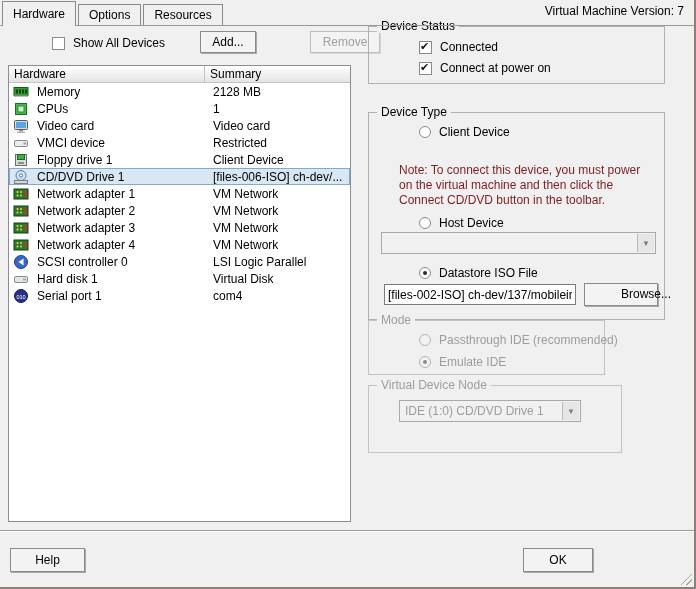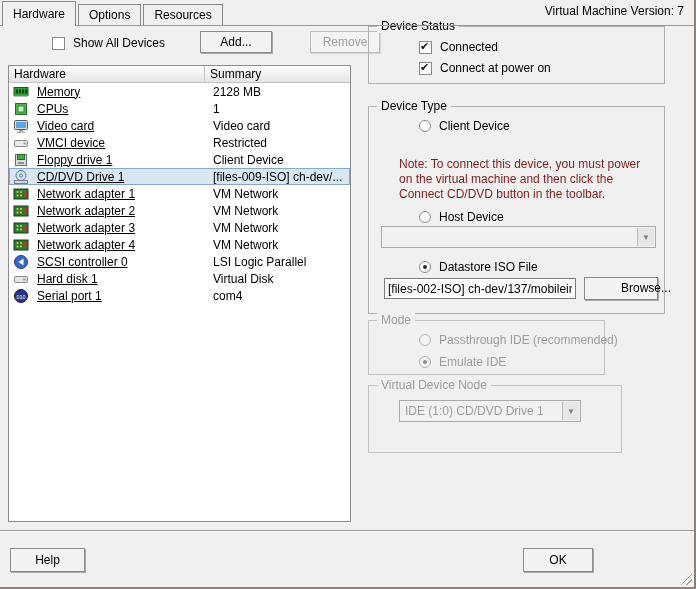--- a/index.html
+++ b/index.html
@@ -33,21 +33,21 @@
   .gtitle{position:absolute;top:-8px;left:8px;background:#f0f0f0;padding:0 4px;line-height:14px;}
   .group.dis{border-color:#c3c3c3;}
   .group.dis .gtitle, .group.dis .lbl{color:#9d9d9d;}
   
   .listbox{position:absolute;left:8px;top:65px;width:343px;height:457px;background:#fff;border:1px solid #8a8d94;}
   .list-header{display:flex;height:17px;background:linear-gradient(#ffffff,#e4e4e4);border-bottom:1px solid #c3c3c3;}
   .list-header .c1{width:196px;padding-left:5px;line-height:16px;border-right:1px solid #c3c3c3;}
   .list-header .c2{flex:1;padding-left:5px;line-height:16px;}
   .hw-row{height:17px;display:flex;align-items:center;position:relative;cursor:default;}
   .hw-row .ic{width:16px;height:16px;margin-left:4px;flex:0 0 16px;}
-  .hw-row .nm{margin-left:8px;white-space:nowrap;text-decoration:underline;}
+  .hw-row .nm{margin-left:8px;white-space:nowrap;}
   .hw-row .sum{position:absolute;left:204px;white-space:nowrap;max-width:135px;overflow:hidden;text-overflow:ellipsis;}
   .hw-row.sel{background:#d9e7f5;box-shadow:inset 0 0 0 1px #84a8cf;}
   
   .txt{position:absolute;border:1px solid #7b7b7b;background:#fff;font-size:12px;padding:2px 3px;outline:none;}
   .combo{position:absolute;border:1px solid #a9a9a9;background:#fff;height:22px;}
   .combo .arrow{position:absolute;right:1px;top:1px;bottom:1px;width:17px;background:#e6e6e6;
                 border-left:1px solid #b9b9b9;color:#7d7d7d;font-size:8px;display:flex;align-items:center;justify-content:center;}
   .combo.dis{background:#f1f1f1;color:#9d9d9d;}
   .combo .val{display:block;line-height:20px;padding-left:5px;white-space:nowrap;overflow:hidden;margin-right:18px;}
   .note{position:absolute;color:#7f1d1d;line-height:15px;margin-top:21px;}
@@ -68,21 +68,21 @@
     <div class="tab active">Hardware</div>
     <div class="tab">Options</div>
     <div class="tab">Resources</div>
   </div>
   <div class="version">Virtual Machine Version: 7</div>
 
   <div class="ctl-row" style="left:12px;top:36px;">
     <span class="cb"></span>
     <span class="lbl">Show All Devices</span>
   </div>
-  <div class="btn" style="left:200px;top:31px;width:72px;height:22px;line-height:20px;">Add...</div>
+  <div class="btn" style="left:200px;top:31px;width:56px;height:22px;line-height:20px;">Add...</div>
   <div class="btn disabled" style="left:277px;top:31px;width:70px;height:22px;line-height:20px;">Remove</div>
 
   <div class="listbox">
     <div class="list-header">
       <div class="c1">Hardware</div>
       <div class="c2">Summary</div>
     </div>
     <div>
         <div class="hw-row">
           <span class="ic"><svg width="16" height="16">
@@ -131,21 +131,21 @@
           <span class="nm">Floppy drive 1</span>
           <span class="sum">Client Device</span>
         </div>
         <div class="hw-row sel">
           <span class="ic"><svg width="16" height="16">
               <rect x="1.5" y="11.5" width="13" height="3" fill="#d6d6d6" stroke="#7d7d7d"></rect>
               <circle cx="8" cy="6.5" r="5" fill="#cfe0f0" stroke="#5b7da3"></circle>
               <circle cx="8" cy="6.5" r="1.5" fill="#f4f4f4" stroke="#5b7da3"></circle>
             </svg></span>
           <span class="nm">CD/DVD Drive 1</span>
-          <span class="sum">[files-009-ISO] ch-dev/...</span>
+          <span class="sum">[files-006-ISO] ch-dev/...</span>
         </div>
         <div class="hw-row">
           <span class="ic"><svg width="16" height="16">
               <rect x="1" y="3" width="14" height="10" fill="#2d7a2d" stroke="#143f14"></rect>
               <circle cx="4.5" cy="6" r="1" fill="#e8d44d"></circle>
               <circle cx="8" cy="6" r="1" fill="#e8d44d"></circle>
               <circle cx="4.5" cy="9.5" r="1" fill="#e8d44d"></circle>
               <circle cx="8" cy="9.5" r="1" fill="#e8d44d"></circle>
               <rect x="11.5" y="5" width="2.5" height="6" fill="#b03a2e"></rect>
             </svg></span>
@@ -220,21 +220,21 @@
     <div class="ctl-row" style="left:10px;top:13px;">
       <span class="cb on"></span>
       <span class="lbl">Connected</span>
     </div>
     <div class="ctl-row" style="left:10px;top:34px;">
       <span class="cb on"></span>
       <span class="lbl">Connect at power on</span>
     </div>
   </div>
 
-  <div class="group" style="left:368px;top:106px;width:297px;height:208px;">
+  <div class="group" style="left:368px;top:112px;width:297px;height:208px;">
     <div class="gtitle">Device Type</div>
 
     <div class="ctl-row" style="left:10px;top:12px;">
       <span class="radio"></span>
       <span class="lbl">Client Device</span>
     </div>
     <div class="note" style="left:30px;top:29px;width:254px;">Note: To connect this device, you must power on the virtual machine and then click the Connect CD/DVD button in the toolbar.</div>
 
     <div class="ctl-row" style="left:10px;top:103px;">
       <span class="radio"></span>

